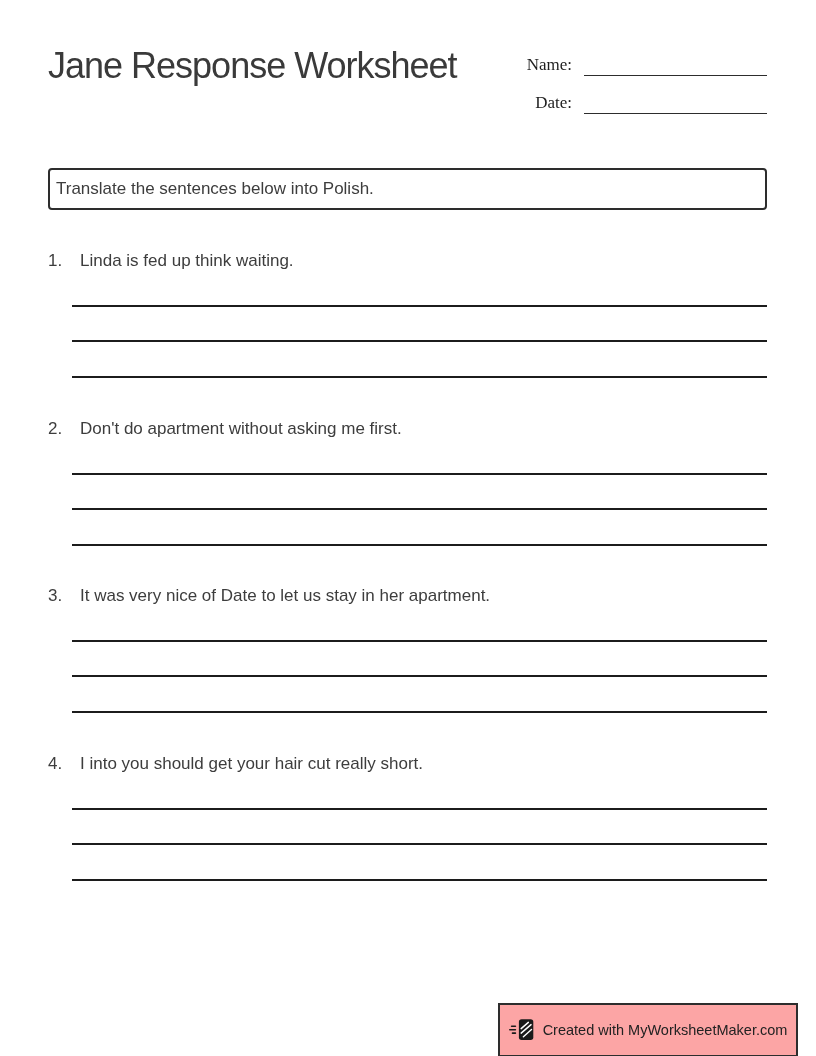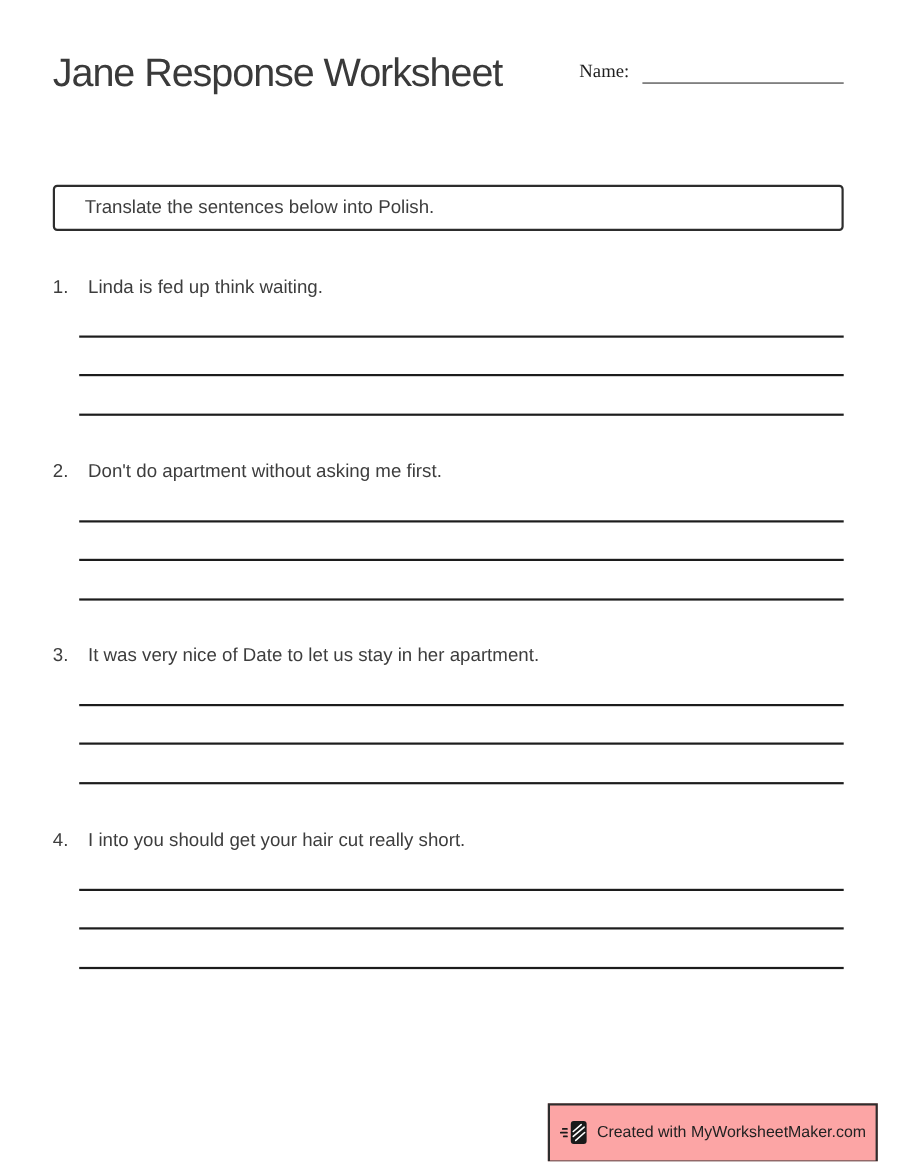--- a/index.html
+++ b/index.html
@@ -56,21 +56,21 @@
     position: absolute;
     left: 48px;
     top: 168px;
     width: 719px;
     height: 42px;
     box-sizing: border-box;
     border: 2px solid #2d2d2d;
     border-radius: 4px;
     display: flex;
     align-items: center;
-    padding-left: 27px;
+    padding-left: 6px;
     font-size: 17px;
     color: #3d3d3d;
     background: #ffffff;
   }
 
   
   .question {
     position: absolute;
     left: 48px;
     width: 719px;
@@ -124,20 +124,24 @@
 </head>
 <body>
 
 <div class="page">
 
   <div class="title">Jane Response Worksheet</div>
 
   <div class="name-date">
     <div class="nd-row">
       <span class="nd-label">Name:</span>
+      <span class="nd-line"></span>
+    </div>
+    <div class="nd-row">
+      <span class="nd-label">Date:</span>
       <span class="nd-line"></span>
     </div>
   </div>
 
   <div class="instruction-box">
     <span>Translate the sentences below into Polish.</span>
   </div>
 
   <div class="question q1">
     <div class="q-row">

